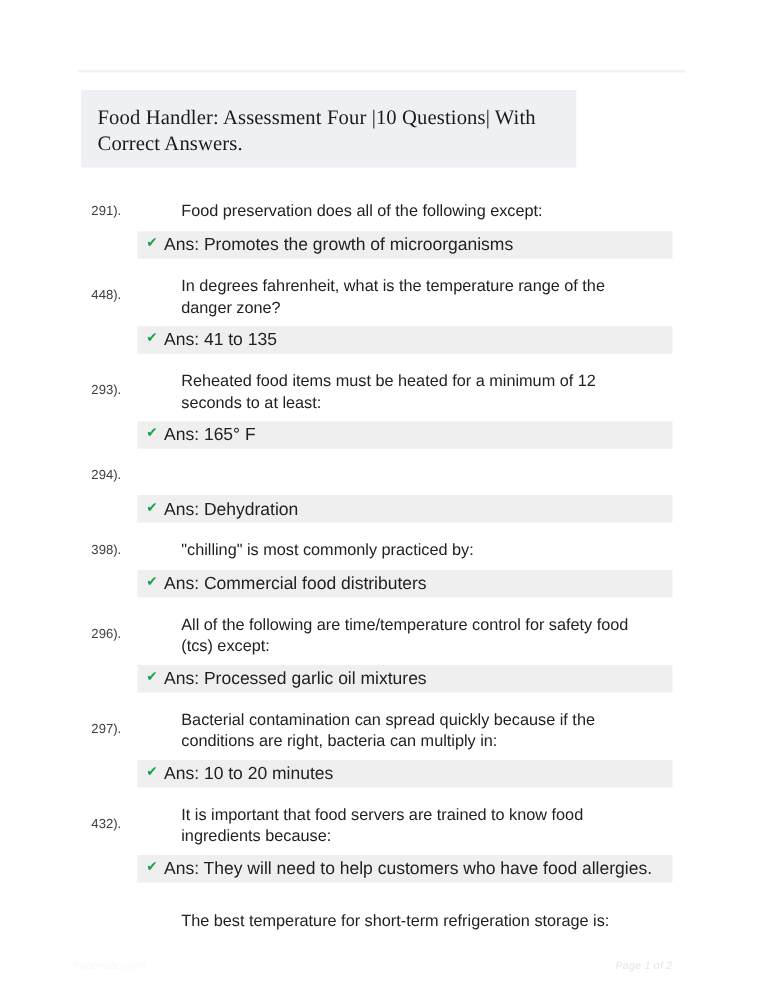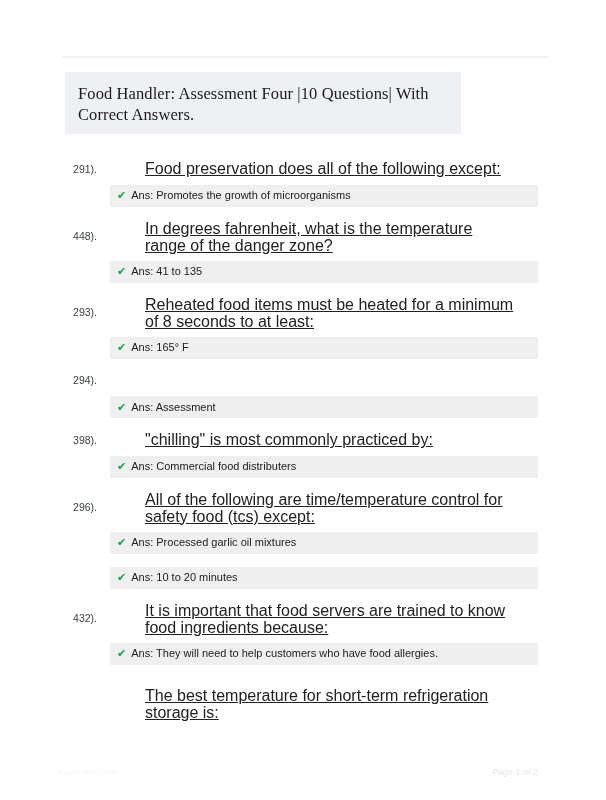--- a/index.html
+++ b/index.html
@@ -79,26 +79,25 @@
     font-size: 10.5px;
     line-height: 17px;
     color: #3c4043;
     padding-right: 8px;
     box-sizing: border-box;
     padding-top: 0.5px;
   }
 
   .qtext {
     flex: 1 1 auto;
-    font-size: 16px;
+    font-size: 13px;
     line-height: 17px;
     color: #202124;
     padding-right: 91px;
     box-sizing: border-box;
-    text-decoration: underline;
   }
 
   .ansbar {
     margin-left: 110px;
     margin-right: 68px;
     margin-top: 7px;
     background: #efefef;
     height: 22px;
     display: flex;
     align-items: center;
@@ -109,21 +108,21 @@
   .check-icon {
     color: #16a34a;
     font-size: 11px;
     line-height: 1;
     margin-right: 5px;
     display: inline-block;
     transform: translateY(-0.5px);
   }
 
   .anstext {
-    font-size: 11px;
+    font-size: 14px;
     line-height: 15px;
     color: #202124;
   }
 
   .qblock.spaced { margin-bottom: 13px; }
 
   .tail-question {
     margin-top: 22px;
   }
   .tail-question .qnum { color: transparent; }
@@ -186,35 +185,35 @@
       </div>
       <div class="ansbar">
         <span class="check-icon">✔</span>
         <span class="anstext">Ans: 41 to 135</span>
       </div>
     </div>
 
     <div class="qblock spaced">
       <div class="qrow">
         <div class="qnum">293).</div>
-        <div class="qtext">Reheated food items must be heated for a minimum of 8 seconds to at least:</div>
+        <div class="qtext">Reheated food items must be heated for a minimum of 12 seconds to at least:</div>
       </div>
       <div class="ansbar">
         <span class="check-icon">✔</span>
         <span class="anstext">Ans: 165° F</span>
       </div>
     </div>
 
     <div class="qblock spaced">
       <div class="qrow">
         <div class="qnum">294).</div>
       </div>
       <div class="ansbar">
         <span class="check-icon">✔</span>
-        <span class="anstext">Ans: Assessment</span>
+        <span class="anstext">Ans: Dehydration</span>
       </div>
     </div>
 
     <div class="qblock spaced">
       <div class="qrow">
         <div class="qnum">398).</div>
         <div class="qtext">"chilling" is most commonly practiced by:</div>
       </div>
       <div class="ansbar">
         <span class="check-icon">✔</span>
@@ -227,20 +226,24 @@
         <div class="qnum">296).</div>
         <div class="qtext">All of the following are time/temperature control for safety food (tcs) except:</div>
       </div>
       <div class="ansbar">
         <span class="check-icon">✔</span>
         <span class="anstext">Ans: Processed garlic oil mixtures</span>
       </div>
     </div>
 
     <div class="qblock spaced">
+      <div class="qrow">
+        <div class="qnum">297).</div>
+        <div class="qtext">Bacterial contamination can spread quickly because if the conditions are right, bacteria can multiply in:</div>
+      </div>
       <div class="ansbar">
         <span class="check-icon">✔</span>
         <span class="anstext">Ans: 10 to 20 minutes</span>
       </div>
     </div>
 
     <div class="qblock">
       <div class="qrow">
         <div class="qnum">432).</div>
         <div class="qtext">It is important that food servers are trained to know food ingredients because:</div>

